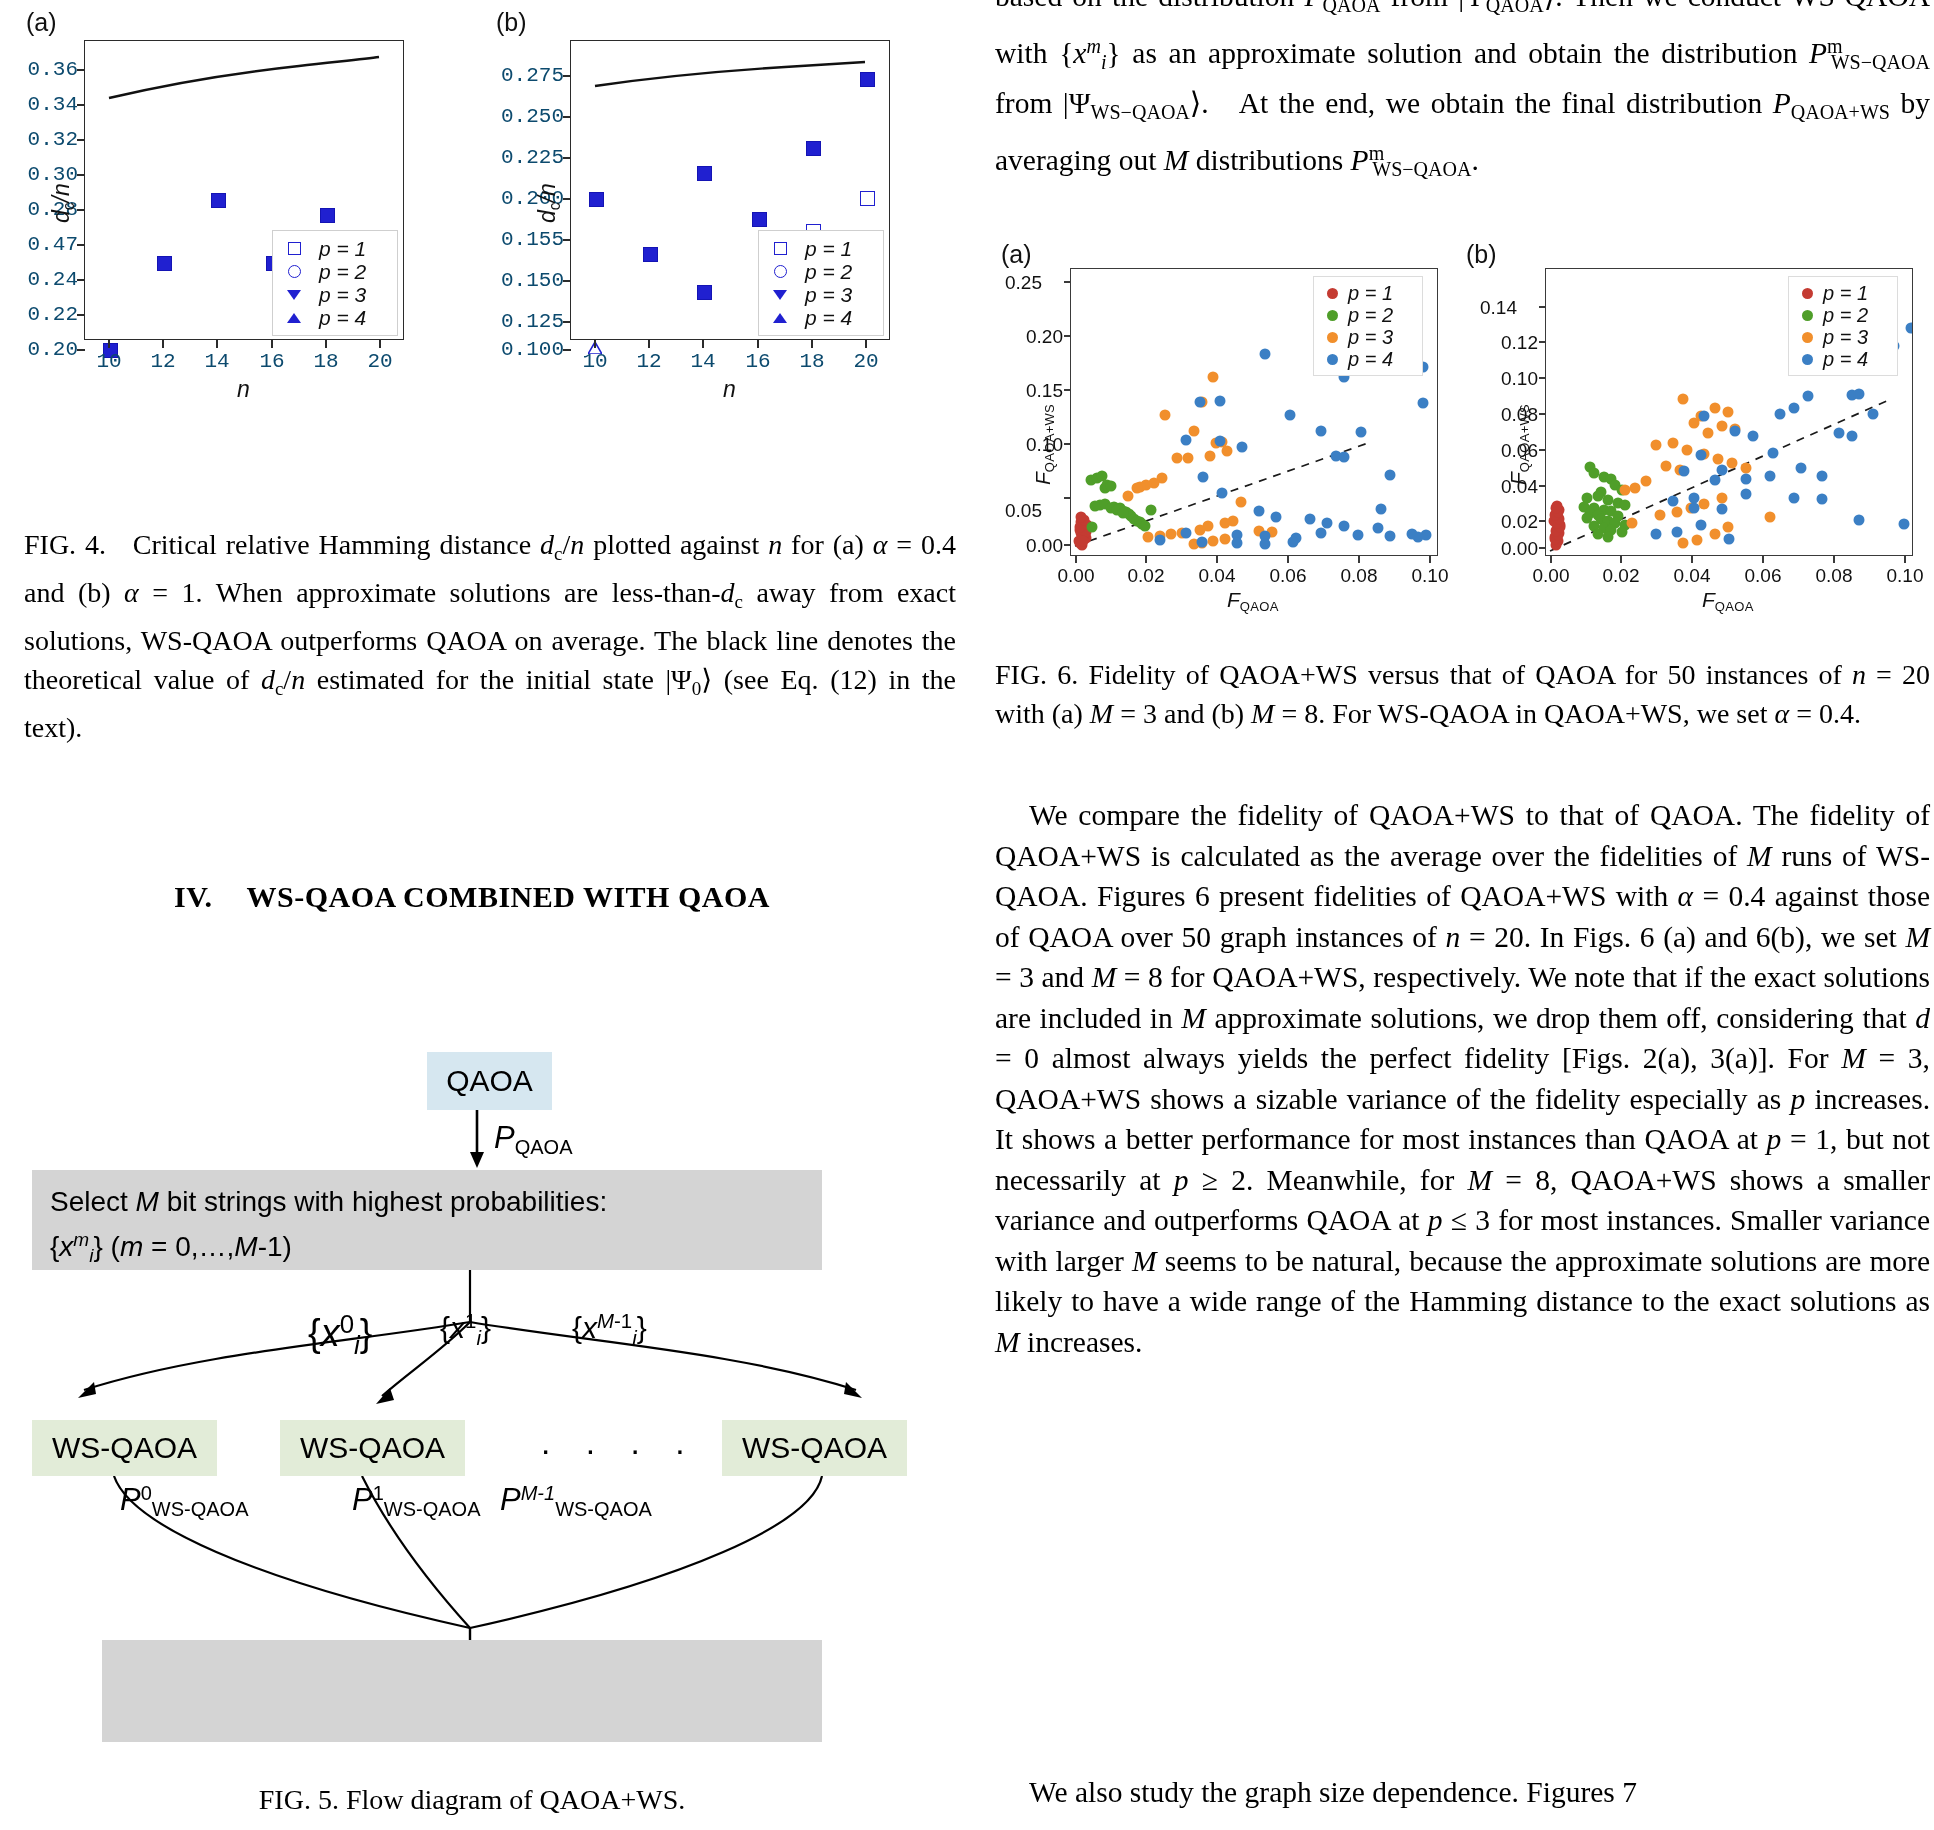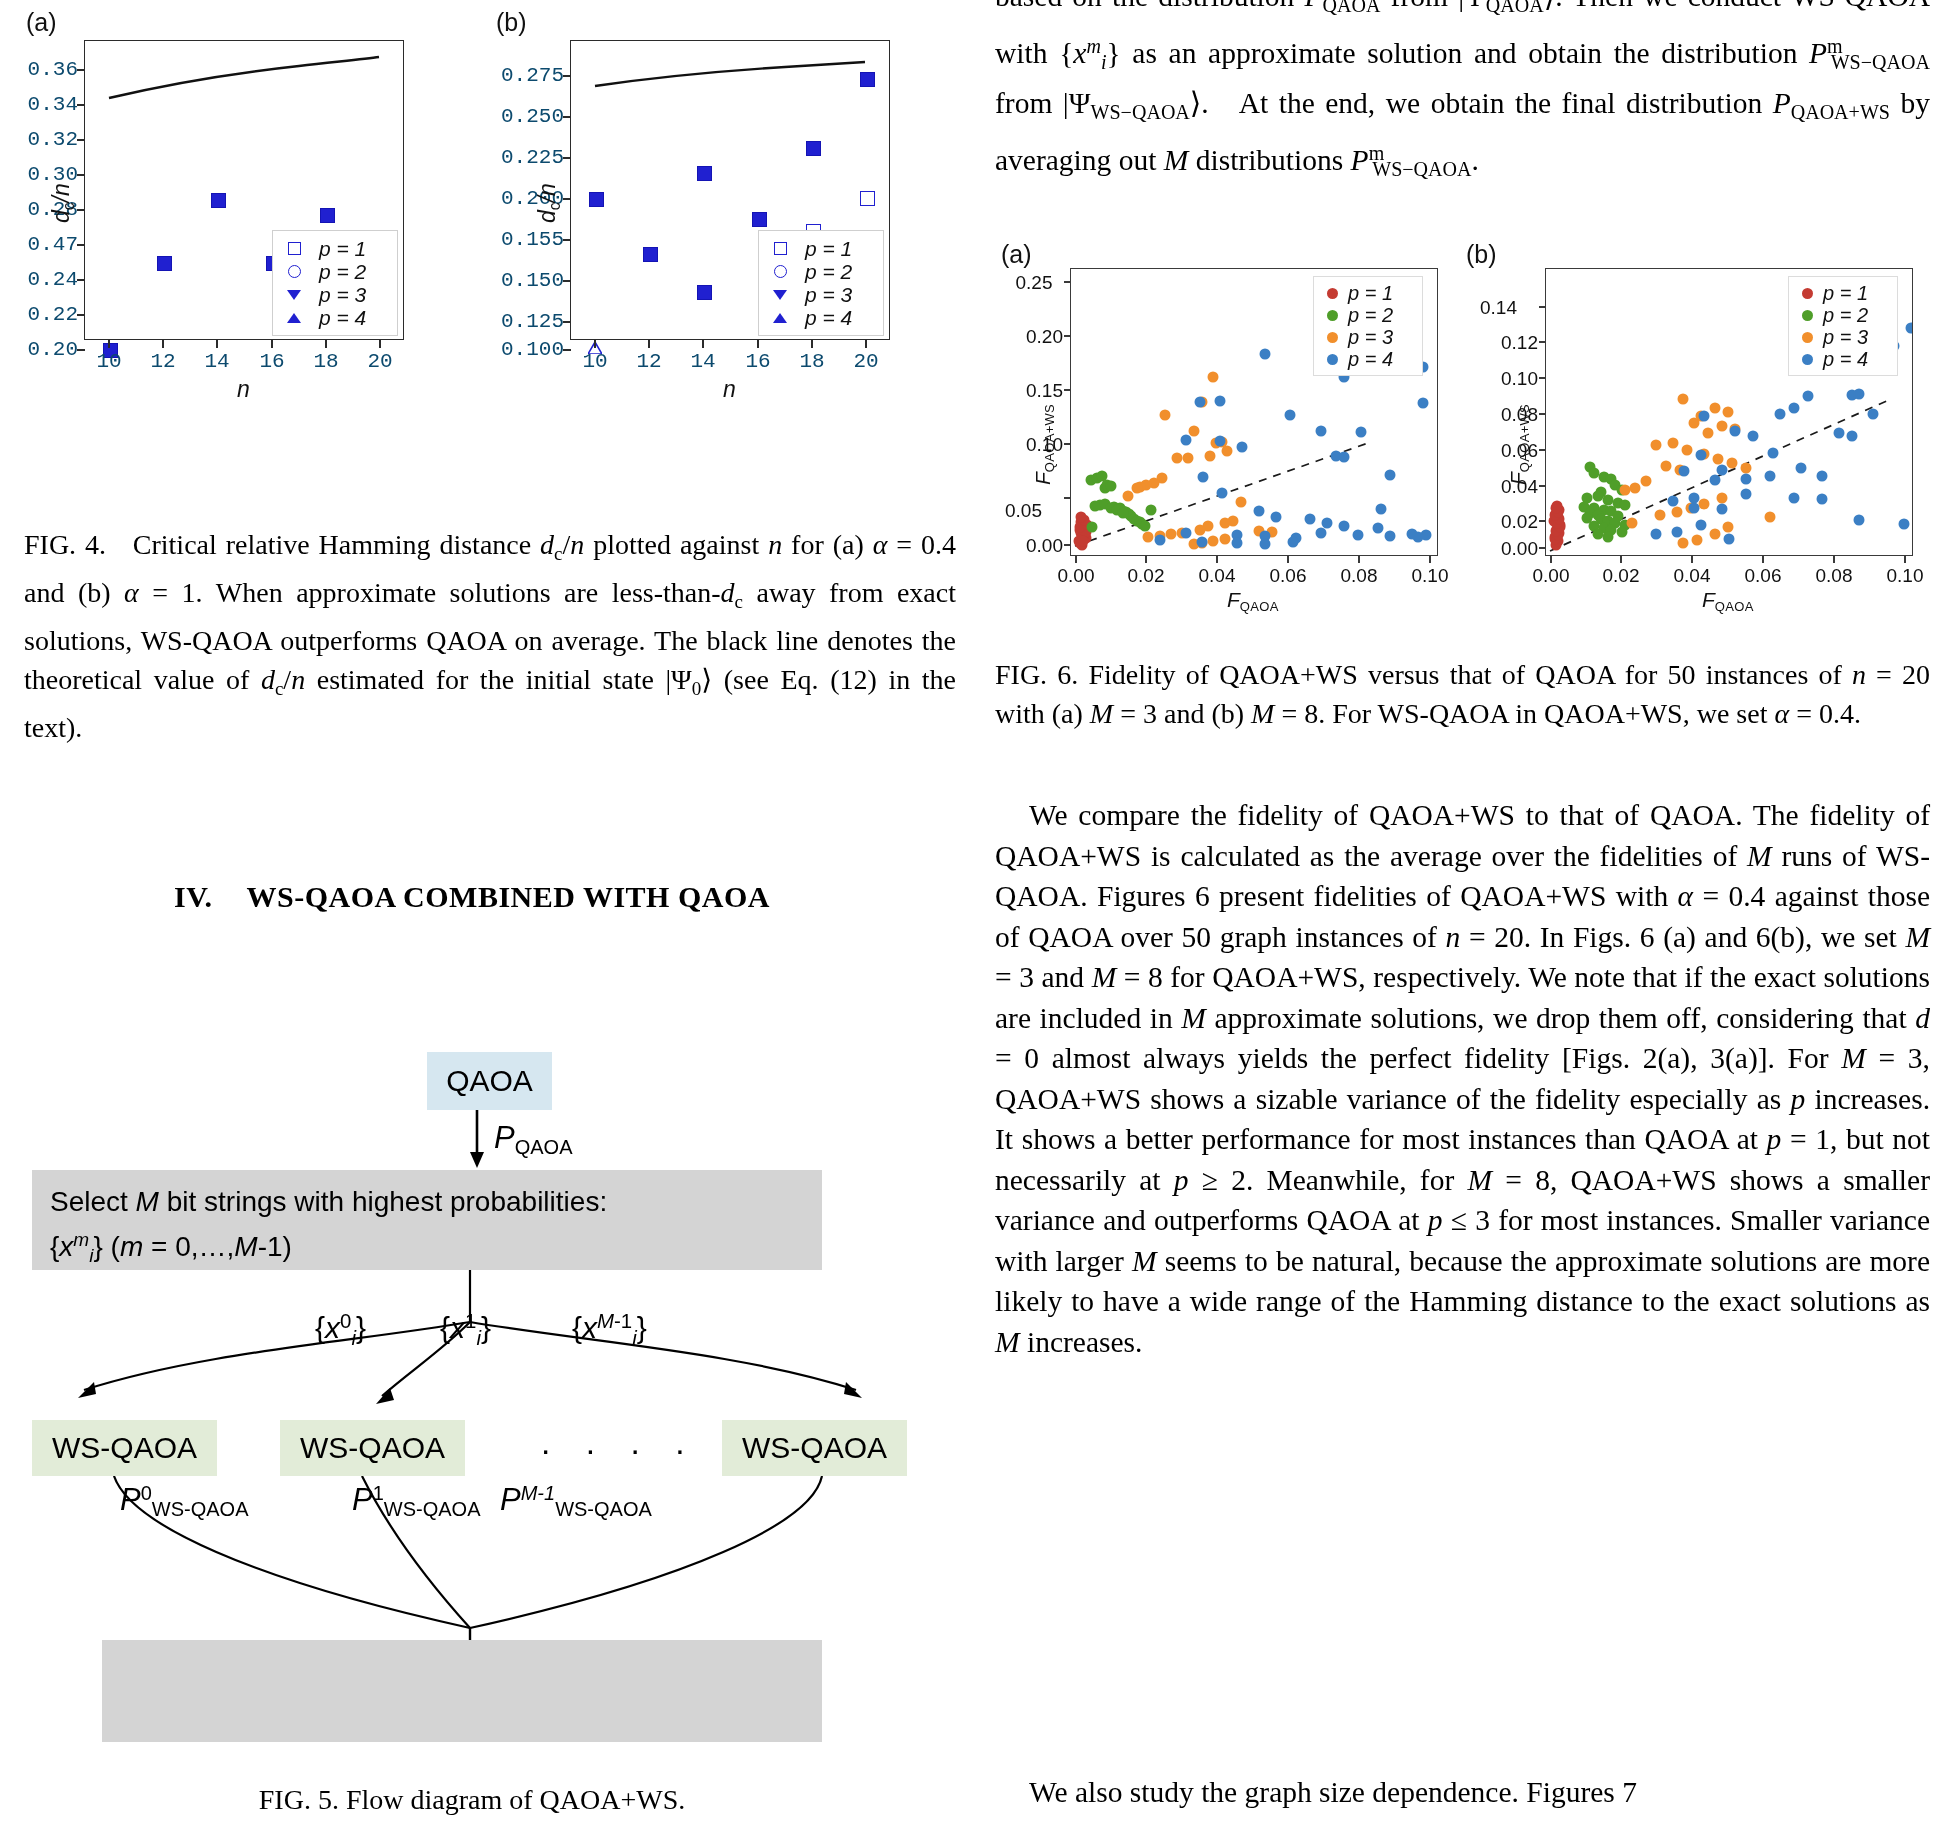--- a/index.html
+++ b/index.html
@@ -375,21 +375,21 @@
       <svg style="position:absolute;left:0;top:250px;" width="900" height="165">
         <line x1="448" y1="0" x2="448" y2="52" stroke="#000" stroke-width="2.2"></line>
         <path d="M 448,52 C 330,72 180,82 62,120" fill="none" stroke="#000" stroke-width="2.2"></path>
         <polygon points="56,128 72,112 74,124" fill="#000"></polygon>
         <path d="M 448,52 C 420,80 390,100 360,126" fill="none" stroke="#000" stroke-width="2.2"></path>
         <polygon points="354,134 368,118 372,130" fill="#000"></polygon>
         <path d="M 448,52 C 566,72 716,82 834,120" fill="none" stroke="#000" stroke-width="2.2"></path>
         <polygon points="840,128 822,124 824,112" fill="#000"></polygon>
       </svg>
 
-      <div class="flabel" style="left:293px;top:290px;font-size:30px;">
+      <div class="flabel" style="left:286px;top:290px;font-size:38px;">
         {<i>x</i><span class="sup">0</span><span class="sub" style="font-style:italic;">i</span>}
       </div>
       <div class="flabel" style="left:418px;top:290px;font-size:30px;">
         {<i>x</i><span class="sup">1</span><span class="sub" style="font-style:italic;">i</span>}
       </div>
       <div class="flabel" style="left:550px;top:290px;font-size:30px;">
         {<i>x</i><span class="sup"><i>M</i>-1</span><span class="sub" style="font-style:italic;">i</span>}
       </div>
 
       <div class="fbox green" style="left:10px;top:400px;width:185px;height:56px;">WS-QAOA</div>
@@ -428,21 +428,21 @@
     <div class="para" style="position:absolute;left:0;top:-24px;width:935px;">
       based on the distribution <i>P</i><span class="sub">QAOA</span> from |Ψ<span class="sub">QAOA</span>⟩. Then we conduct WS-QAOA with {<i>x<span class="sup">m</span><span class="sub">i</span></i>} as an approximate solution and obtain the distribution <i>P</i><span class="sup">m</span><span class="sub" style="margin-left:-12px;">WS−QAOA</span> from |Ψ<span class="sub">WS−QAOA</span>⟩.&nbsp;&nbsp; At the end, we obtain the final distribution <i>P</i><span class="sub">QAOA+WS</span> by averaging out <i>M</i> distributions <i>P</i><span class="sup">m</span><span class="sub" style="margin-left:-12px;">WS−QAOA</span>.
     </div>
 
     <div class="fig6wrap" style="top:240px;">
 
       <div class="panel" style="left:0;top:0;width:470px;height:345px;">
         <div class="panel-tag" style="left:6px;top:0px;">(a)</div>
         <div class="sc-axes" style="left:75px;top:28px;width:368px;height:288px;"></div>
 
-        <div class="sctick" style="left:10px;top:32px;width:58px;text-align:center;">0.25</div>
+        <div class="sctick" style="left:10px;top:32px;width:58px;text-align:left;">0.25</div>
         <div class="sctick" style="left:10px;top:86px;width:58px;text-align:right;">0.20</div>
         <div class="sctick" style="left:10px;top:140px;width:58px;text-align:right;">0.15</div>
         <div class="sctick" style="left:10px;top:194px;width:58px;text-align:right;">0.10</div>
         <div class="sctick" style="left:10px;top:260px;width:58px;">0.05</div>
         <div class="sctick" style="left:10px;top:295px;width:58px;text-align:right;">0.00</div>
 
         <div class="tickmark" style="left:69px;top:41px;width:7px;height:1.7px;background:#3a3a3a;"></div>
         <div class="tickmark" style="left:69px;top:95px;width:7px;height:1.7px;background:#3a3a3a;"></div>
         <div class="tickmark" style="left:69px;top:149px;width:7px;height:1.7px;background:#3a3a3a;"></div>
         <div class="tickmark" style="left:69px;top:203px;width:7px;height:1.7px;background:#3a3a3a;"></div>

